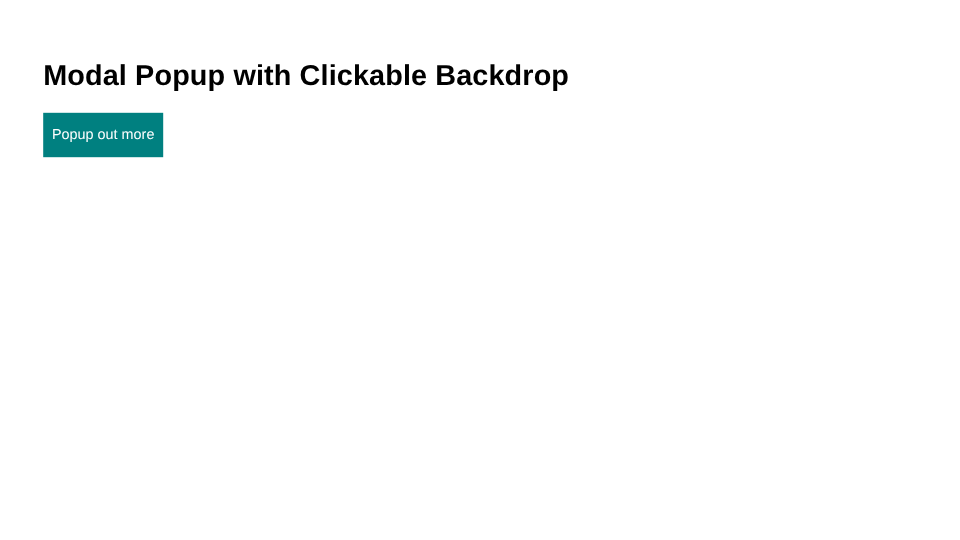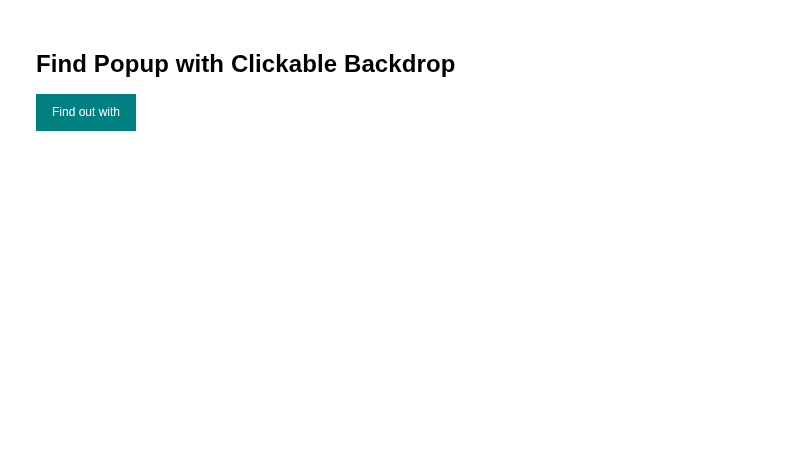--- a/index.html
+++ b/index.html
@@ -74,19 +74,19 @@
     appearance: none;
   }
 </style>
 </head>
 <body>
 
 <div class="page">
 
   <div class="content">
 
-    <h1 class="page-title">Find Popup with Clickable Backdrop</h1>
+    <h1 class="page-title">Modal Popup with Clickable Backdrop</h1>
 
-    <button class="open-modal-button" type="button">Find out with</button>
+    <button class="open-modal-button" type="button">Popup out more</button>
 
   </div>
 
 </div>
 
 </body></html>

